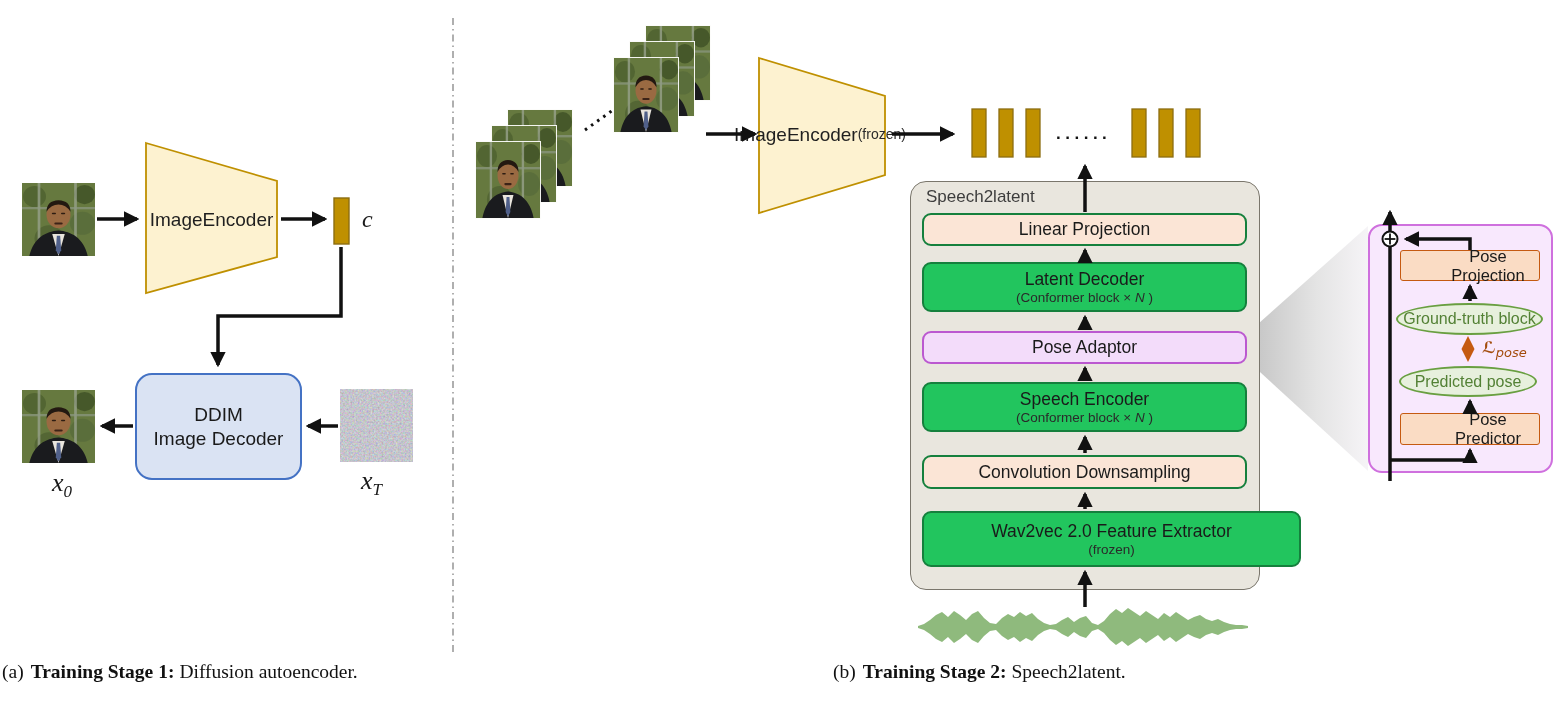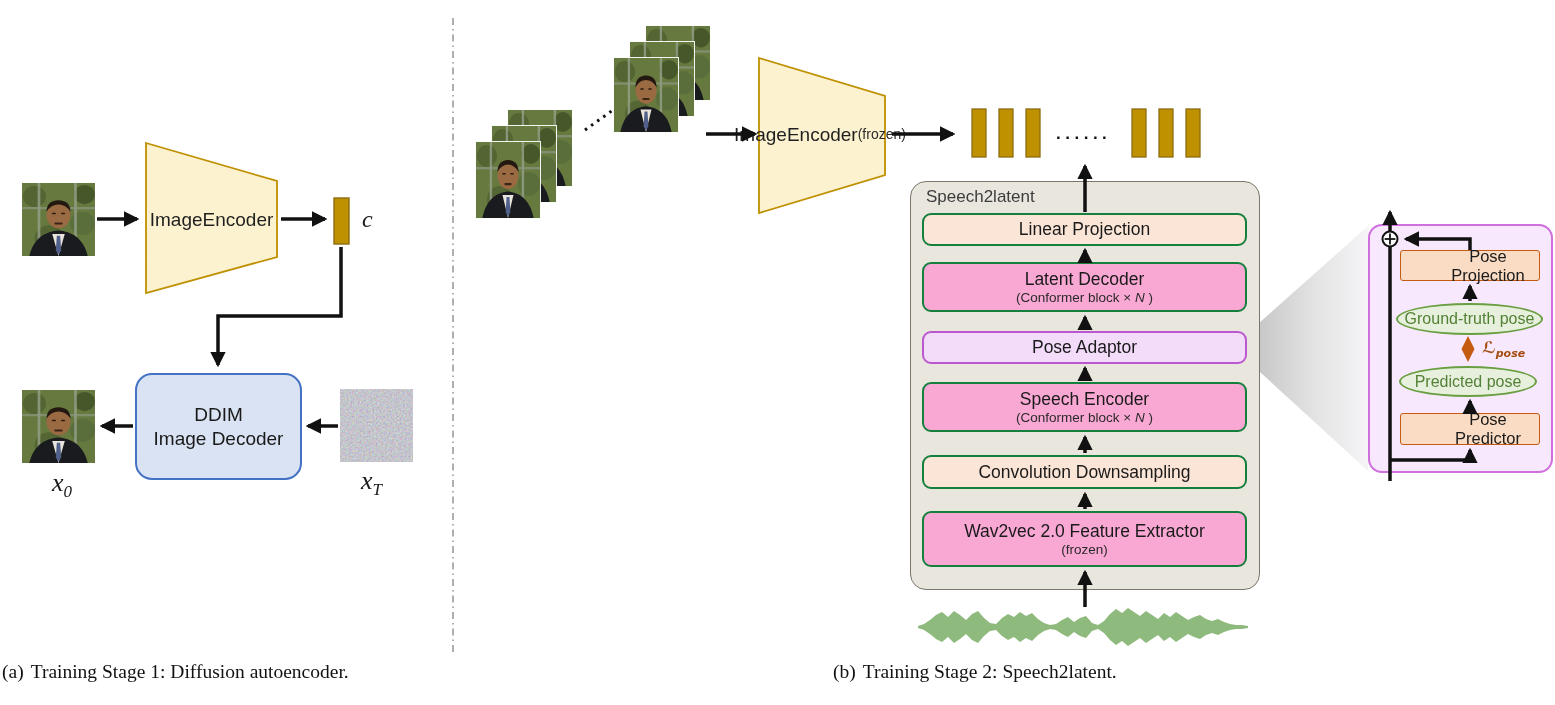--- a/index.html
+++ b/index.html
@@ -12,41 +12,41 @@
              text-align:center;font-size:19px;line-height:23px;color:#1f1f1f;}
   .trap-text .sub{font-size:14px;line-height:18px;color:#2a2a2a;}
   
   .box{position:absolute;box-sizing:border-box;display:flex;flex-direction:column;
        align-items:center;justify-content:center;text-align:center;}
   .ddim-box{background:#dae3f3;border:2.2px solid #4472c4;border-radius:17px;
             font-size:19px;line-height:24px;}
   .module{background:#fbe5d6;border:2px solid #15803d;border-radius:9px;
           font-size:17.5px;line-height:21px;}
   .module .sub{font-size:13.5px;line-height:16px;color:#2a2a2a;font-weight:400;}
-  .module.deep{background:#f9a8d4;}
+  .module.deep{background:#22c55e;}
   .pose-adaptor{background:#f3dcfa;border:2px solid #bb58d0;}
   .container-box{background:#e9e6de;border:1.6px solid #7a766c;border-radius:16px;}
   .container-label{position:absolute;font-size:17px;color:#3d3d3d;}
   .panel{background:#f8e8fd;border:2.2px solid #cf70de;border-radius:14px;}
   .detail-module{background:#fadcc4;border:1.8px solid #c55a11;border-radius:3px;
                  font-size:16.5px;padding-left:36px;}
   .ellipse{background:#e7f0dd;border:2.2px solid #699f41;border-radius:50%;
            font-size:16px;color:#538135;}
   
   .math{font-family:"Liberation Serif",serif;font-style:italic;}
   .latent-c{font-size:24px;}
   .xlabel{font-size:26px;}
   .xlabel sub{font-size:17px;}
   .loss-label{font-family:"DejaVu Sans",serif;font-style:italic;font-weight:700;
               font-size:16px;color:#a34c0d;}
-  .loss-label sub{font-size:11px;font-weight:700;}
+  .loss-label sub{font-size:13px;font-weight:400;}
   .dots{font-size:17px;font-weight:700;letter-spacing:4.5px;color:#111;}
   .caption{position:absolute;font-family:"Liberation Serif",serif;font-size:19.5px;
            color:#111;white-space:nowrap;}
-  .caption .bold{font-weight:400;margin:0 5px 0 7px;}
+  .caption .bold{font-weight:700;margin:0 5px 0 7px;}
   .portrait{display:block;}
   .frame{outline:1px solid rgba(252,252,250,0.95);}
 </style>
 </head>
 <body>
 
 <div id="canvas">
 
   <svg class="layer" width="1555" height="705">
     <defs>
@@ -184,33 +184,33 @@
 
   <div class="box module deep" style="left:922px;top:382px;width:325px;height:50px">
     <span>Speech Encoder</span>
     <span class="sub"><span>(Conformer block × </span><i>N</i><span> )</span></span>
   </div>
 
   <div class="box module" style="left:922px;top:455px;width:325px;height:34px">
     <span>Convolution Downsampling</span>
   </div>
 
-  <div class="box module deep" style="left:922px;top:511px;width:325px;height:56px">
+  <div class="box module deep" style="left:922px;top:511px;width:379px;height:56px">
     <span>Wav2vec 2.0 Feature Extractor</span>
     <span class="sub">(frozen)</span>
   </div>
 
   <div class="box panel" style="left:1368px;top:224px;width:185px;height:249px"></div>
 
   <div class="box detail-module" style="left:1400px;top:250px;width:140px;height:31px">
     <span>Pose Projection</span>
   </div>
 
   <div class="box ellipse" style="left:1396px;top:303px;width:147px;height:32px">
-    <span>Ground-truth pose</span>
+    <span>Ground-truth block</span>
   </div>
 
   <div class="abs loss-label" style="left:1482px;top:338px">
     <span>ℒ</span><sub>pose</sub>
   </div>
 
   <div class="box ellipse" style="left:1399px;top:366px;width:138px;height:31px">
     <span>Predicted pose</span>
   </div>
 

